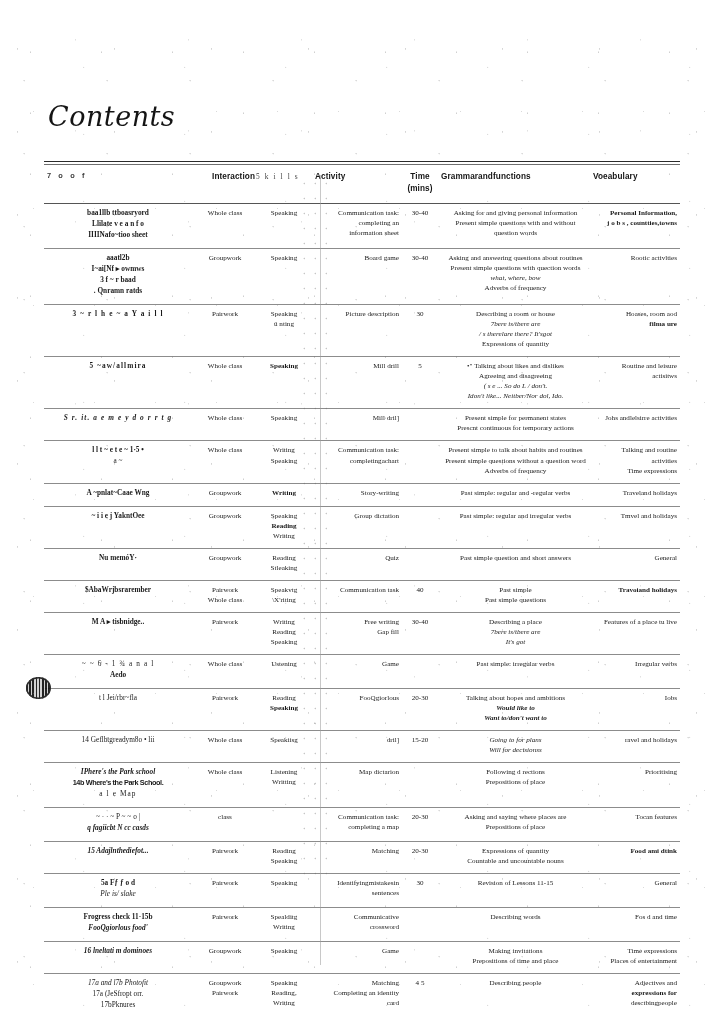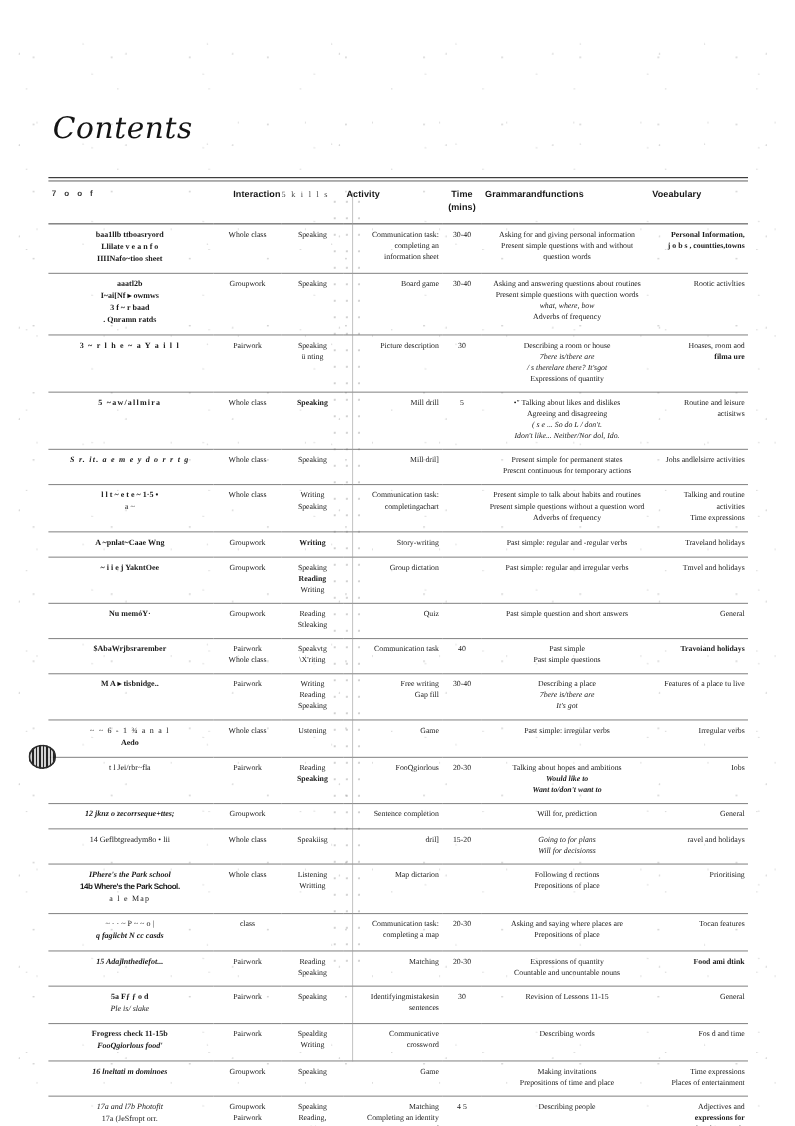--- a/index.html
+++ b/index.html
@@ -498,41 +498,20 @@
               <span class="ln ">Talking about hopes and ambitions</span>
               <span class="ln bi">Would like to</span>
               <span class="ln bi">Want to/don't want to</span>
             </td>
             <td class="vocab">
               <span class="ln ">Iobs</span>
             </td>
           </tr>
           <tr>
             <td class="topic">
-              <span class="ln bi">12 jknz o zecorrseque+ttes;</span>
-            </td>
-            <td class="inter">
-              <span class="ln ">Groupwork</span>
-            </td>
-            <td class="skill">
-              <span class="ln "></span>
-            </td>
-            <td class="act">
-              <span class="ln ">Sentence completion</span>
-            </td>
-            <td class="time"></td>
-            <td class="gram">
-              <span class="ln ">Will for, prediction</span>
-            </td>
-            <td class="vocab">
-              <span class="ln ">General</span>
-            </td>
-          </tr>
-          <tr>
-            <td class="topic">
               <span class="ln ">14 Geflbtgreadym8o • lii</span>
             </td>
             <td class="inter">
               <span class="ln ">Whole class</span>
             </td>
             <td class="skill">
               <span class="ln ">Speakiisg</span>
             </td>
             <td class="act">
               <span class="ln ">dril]</span>

